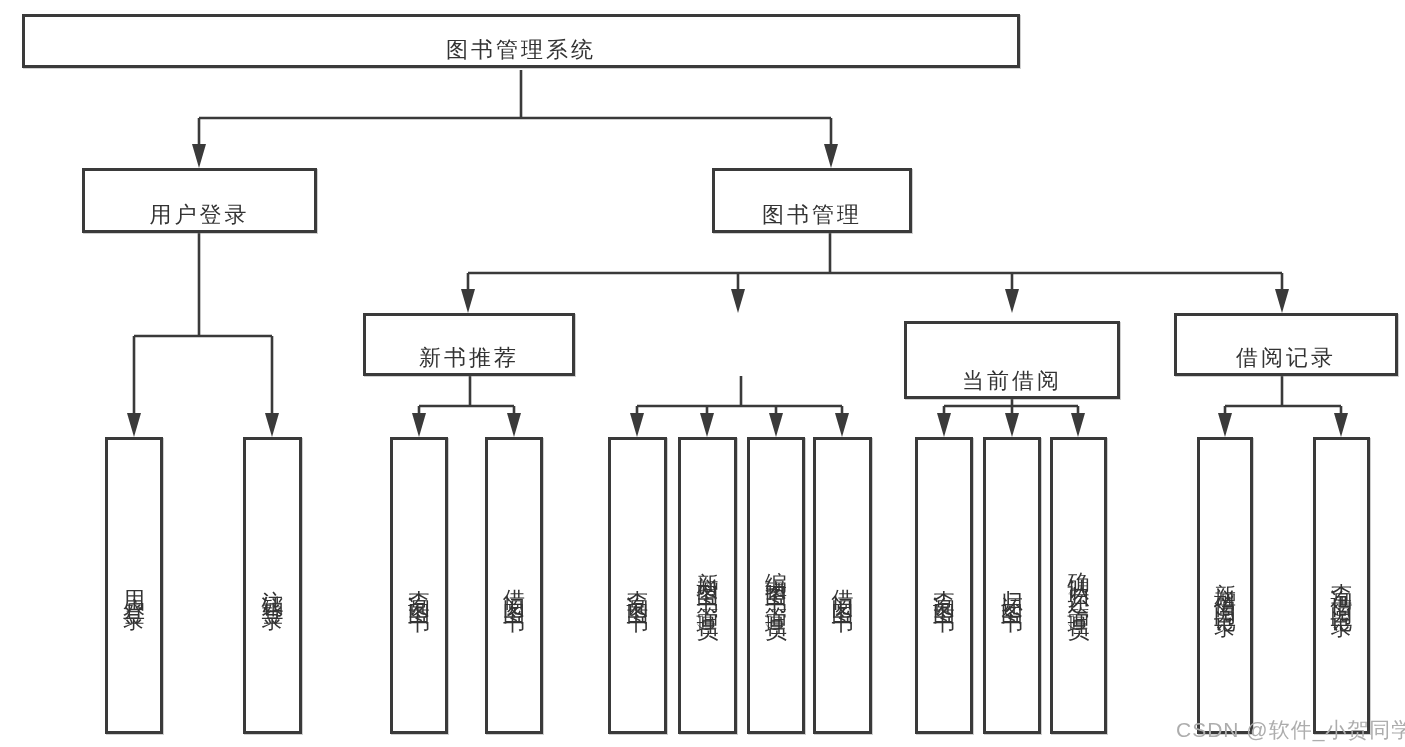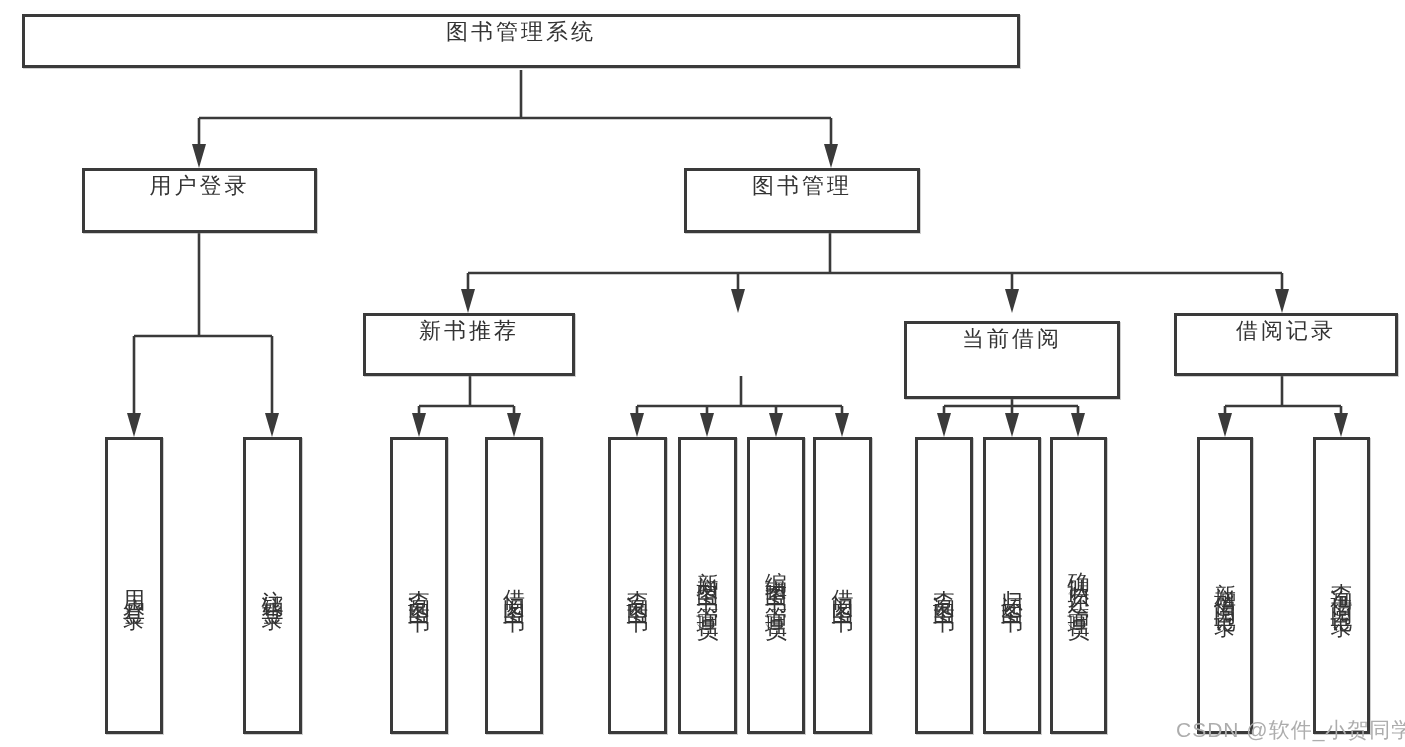--- a/index.html
+++ b/index.html
@@ -9,21 +9,21 @@
     background:#ffffff;
     font-family:"Liberation Sans","DejaVu Sans",sans-serif;
     overflow:hidden;
   }
   #wires{position:absolute;left:0;top:0;width:1405px;height:747px;z-index:1;}
   .hbox{
     position:absolute;
     box-sizing:border-box;
     border:3px solid #3a3a3a;
     background:#ffffff;
-    display:flex;align-items:flex-start;justify-content:center;
+    display:flex;align-items:flex-end;justify-content:center;
     font-size:22px;letter-spacing:3px;color:#333333;
     z-index:2;
     box-shadow:1px 1px 0 rgba(120,120,120,0.35);
   }
   .vbox{
     position:absolute;
     box-sizing:border-box;
     border:3px solid #3a3a3a;
     background:#ffffff;
     display:flex;align-items:center;justify-content:center;
@@ -109,21 +109,21 @@
       <polygon points="1341,437 1334,413 1348,413" fill="#3a3a3a"></polygon>
     </svg>
 
   <div class="hbox" style="left:22px;top:14px;width:998px;height:54px">
     <span>图书管理系统</span>
   </div>
 
   <div class="hbox" style="left:82px;top:168px;width:235px;height:65px">
     <span>用户登录</span>
   </div>
-  <div class="hbox" style="left:684px;top:168px;width:236px;height:65px">
+  <div class="hbox" style="left:712px;top:168px;width:200px;height:65px">
     <span>图书管理</span>
   </div>
 
   <div class="hbox" style="left:363px;top:313px;width:212px;height:63px">
     <span>新书推荐</span>
   </div>
   <div class="hbox" style="left:904px;top:321px;width:216px;height:78px">
     <span>当前借阅</span>
   </div>
   <div class="hbox" style="left:1174px;top:313px;width:224px;height:63px">

